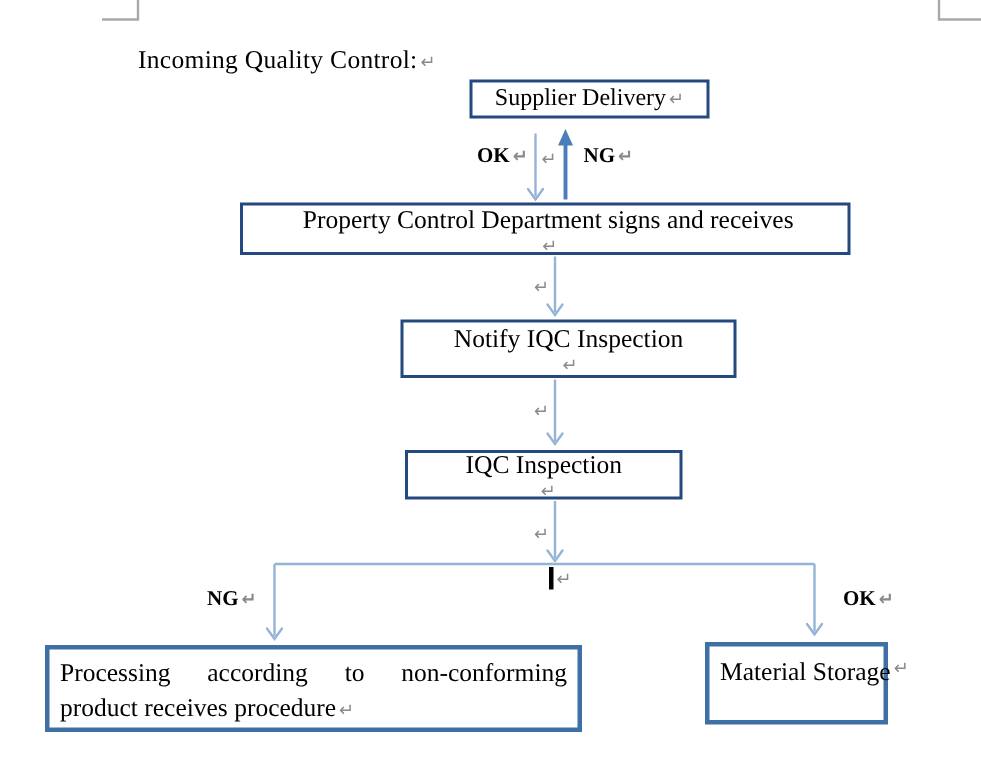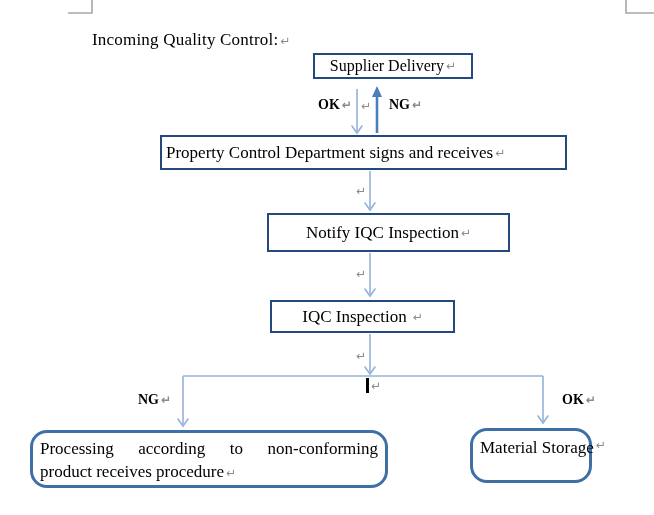--- a/index.html
+++ b/index.html
@@ -17,26 +17,26 @@
 
   .title{
     position:absolute;left:92px;top:30px;font-size:17px;letter-spacing:.2px;white-space:nowrap;
   }
   .node{
     position:absolute;box-sizing:border-box;background:#fff;
     border:2px solid var(--box-border,#24497e);
     display:flex;align-items:center;justify-content:center;
     font-size:16px;white-space:nowrap;
   }
-  .node.big{font-size:17px;}
-  .node.thick{border-width:3px;border-color:var(--box-border-bottom,#3e6fa5);border-radius:17px;}
+  .node.big{font-size:17px;flex-direction:column;}
+  .node.thick{border-width:3px;border-color:var(--box-border-bottom,#3e6fa5);}
 
   .n-supplier{left:283px;top:53px;width:160px;height:26px;margin-left:30px;}
   .n-property{left:160px;top:135px;width:407px;height:35px;justify-content:flex-start;padding-left:4px;}
-  .n-notify{left:267px;top:213px;width:243px;height:39px;}
+  .n-notify{left:267px;top:213px;width:224px;height:39px;}
   .n-iqc{left:270px;top:300px;width:185px;height:33px;}
   .n-processing{
     left:30px;top:430px;width:358px;height:58px;
     display:block;white-space:normal;padding:4px 7px;line-height:1.38;font-size:17px;
   }
   .n-processing .jline{text-align:justify;text-align-last:justify;}
   .n-storage{
     left:470px;top:428px;width:122px;height:55px;
     align-items:flex-start;justify-content:flex-start;padding:7px 0 0 7px;font-size:17px;
   }

